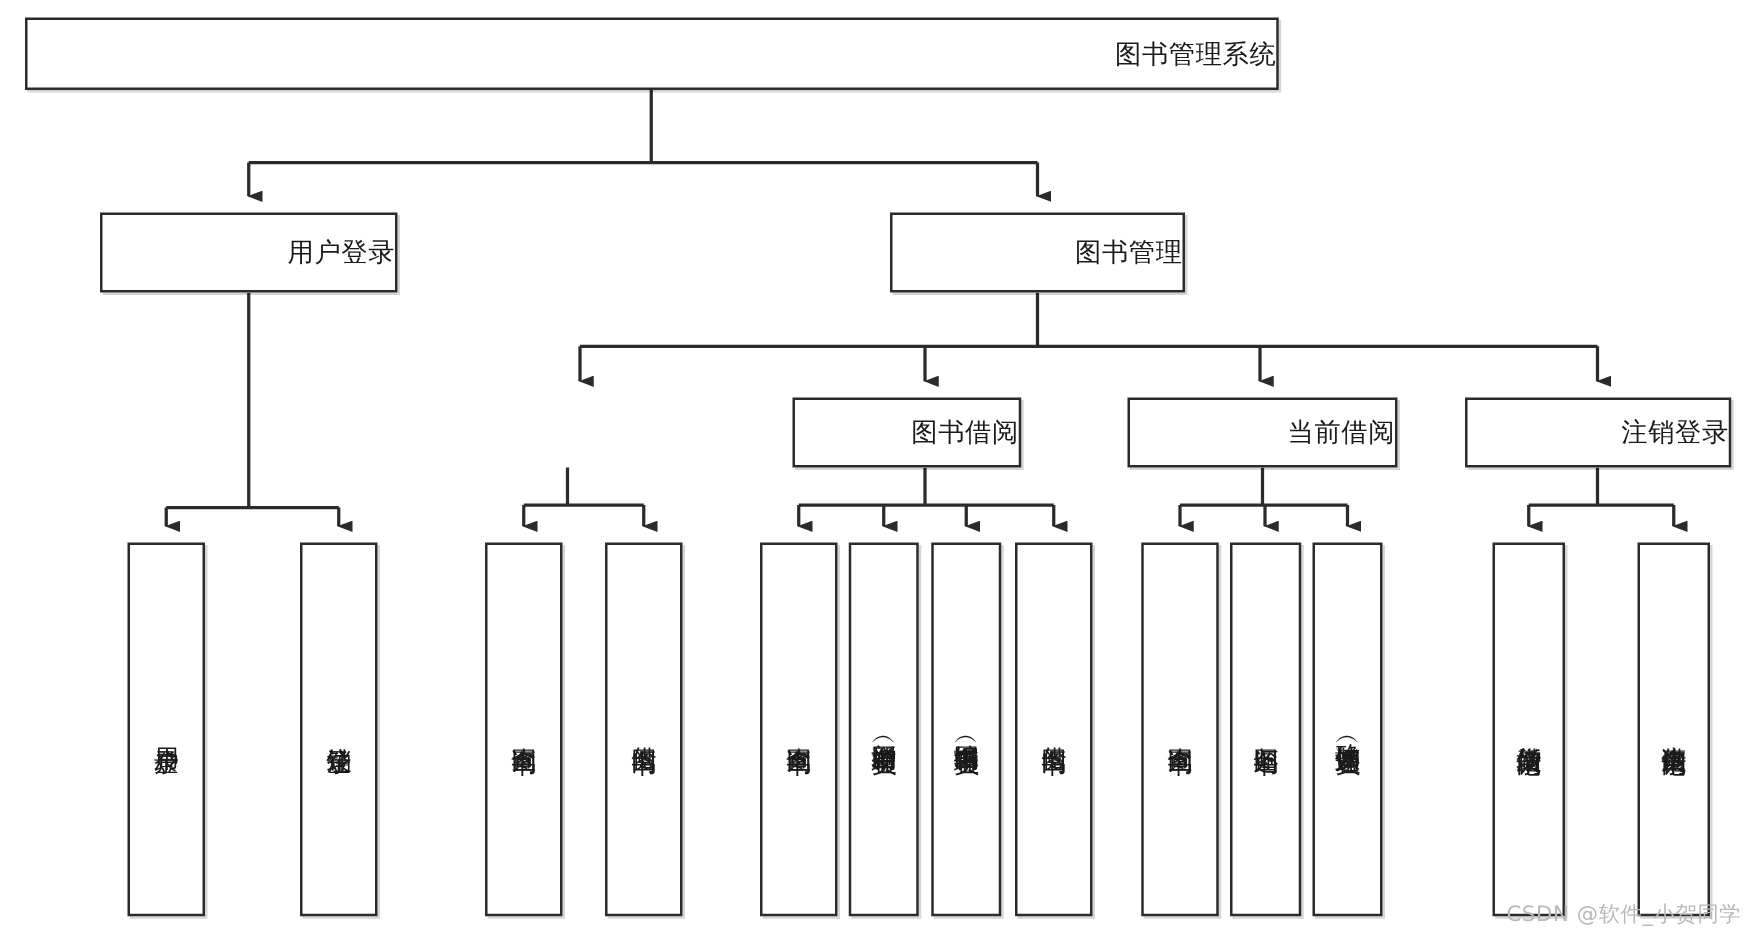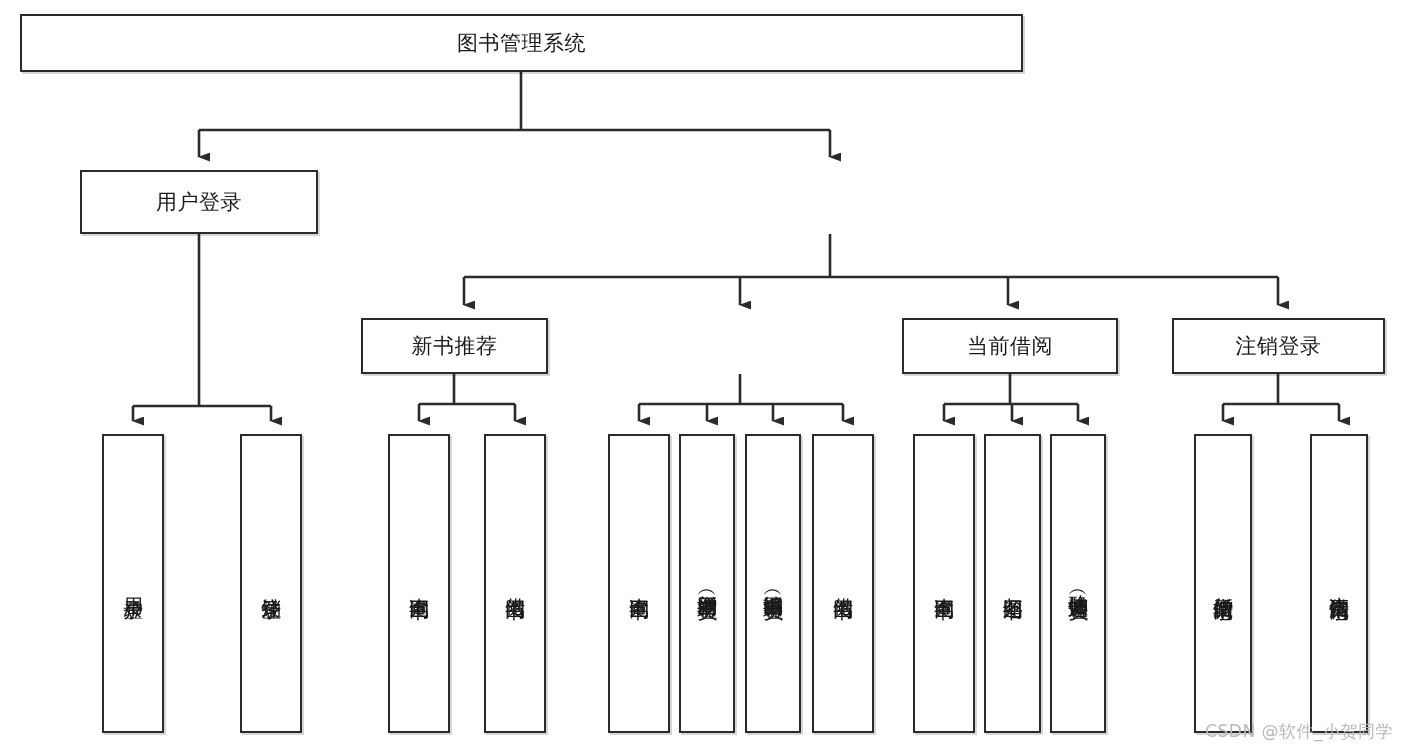--- a/index.html
+++ b/index.html
@@ -25,21 +25,21 @@
     pointer-events: none;
   }
   .node {
     position: absolute;
     box-sizing: border-box;
     border: 2px solid #2b2b2b;
     background: #ffffff;
     box-shadow: 2px 2px 0 rgba(0,0,0,0.16);
     display: flex;
     align-items: center;
-    justify-content: center;
+    justify-content: flex-end;
     color: #1a1a1a;
   }
   .node.horiz {
     font-size: 21px;
     letter-spacing: 0.5px;
   }
   .node.vert {
     writing-mode: vertical-rl;
     text-orientation: upright;
     font-size: 20px;
@@ -126,23 +126,26 @@
     </g>
   </svg>
 
   <div class="node horiz" style="left:20px; top:14px; width:1003px; height:58px;">
     <span class="label">图书管理系统</span>
   </div>
 
   <div class="node horiz" style="left:80px; top:170px; width:238px; height:64px;">
     <span class="label">用户登录</span>
   </div>
+  <div class="node horiz" style="left:712px; top:170px; width:236px; height:64px;">
+    <span class="label">图书管理</span>
+  </div>
 
-  <div class="node horiz" style="left:361px; top:318px; width:187px; height:56px;">
-    <span class="label">新书推荐</span>
+  <div class="node horiz" style="left:634px; top:318px; width:183px; height:56px;">
+    <span class="label">图书借阅</span>
   </div>
   <div class="node horiz" style="left:902px; top:318px; width:216px; height:56px;">
     <span class="label">当前借阅</span>
   </div>
   <div class="node horiz" style="left:1172px; top:318px; width:213px; height:56px;">
     <span class="label">注销登录</span>
   </div>
 
   <div class="node vert" style="left:102px; top:434px; width:62px; height:299px;">
     <span class="vtext">用户登录</span>

